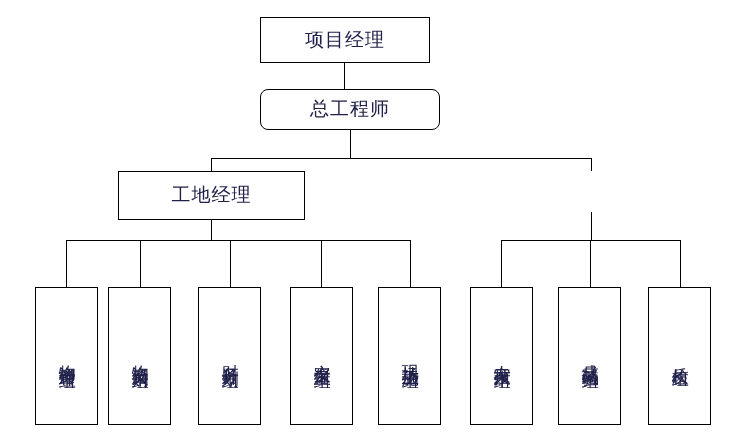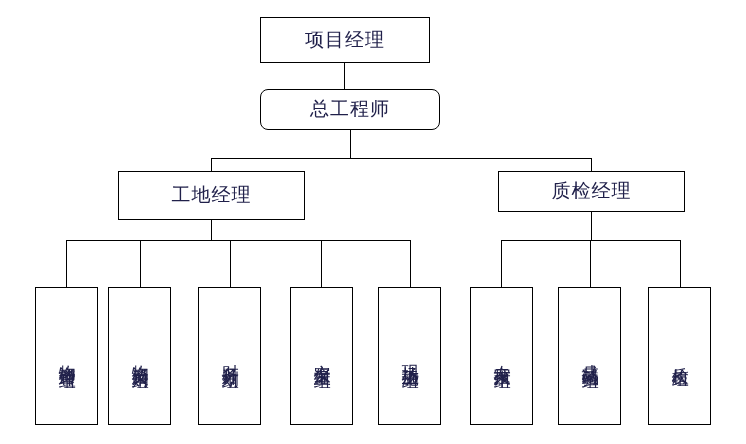--- a/index.html
+++ b/index.html
@@ -86,23 +86,20 @@
 
   <div class="connector v" style="left:350px; top:130px; height:29px;"></div>
   <div class="connector h" style="left:211px; top:158px; width:381px;"></div>
   <div class="connector v" style="left:211px; top:158px; height:13px;"></div>
   <div class="connector v" style="left:591px; top:158px; height:13px;"></div>
 
   <div class="node-box" style="left:118px; top:171px; width:187px; height:49px;">
     <span class="node-label-h">工地经理</span>
   </div>
 
-  <div class="node-box" style="left:498px; top:171px; width:187px; height:41px;">
-    <span class="node-label-h">质检经理</span>
-  </div>
 
   <div class="connector v" style="left:211px; top:212px; height:28px;"></div>
   <div class="connector h" style="left:66px; top:240px; width:345px;"></div>
   <div class="connector v" style="left:66px; top:240px; height:47px;"></div>
   <div class="connector v" style="left:140px; top:240px; height:47px;"></div>
   <div class="connector v" style="left:230px; top:240px; height:47px;"></div>
   <div class="connector v" style="left:321px; top:240px; height:47px;"></div>
   <div class="connector v" style="left:410px; top:240px; height:47px;"></div>
 
   <div class="connector v" style="left:591px; top:212px; height:28px;"></div>

